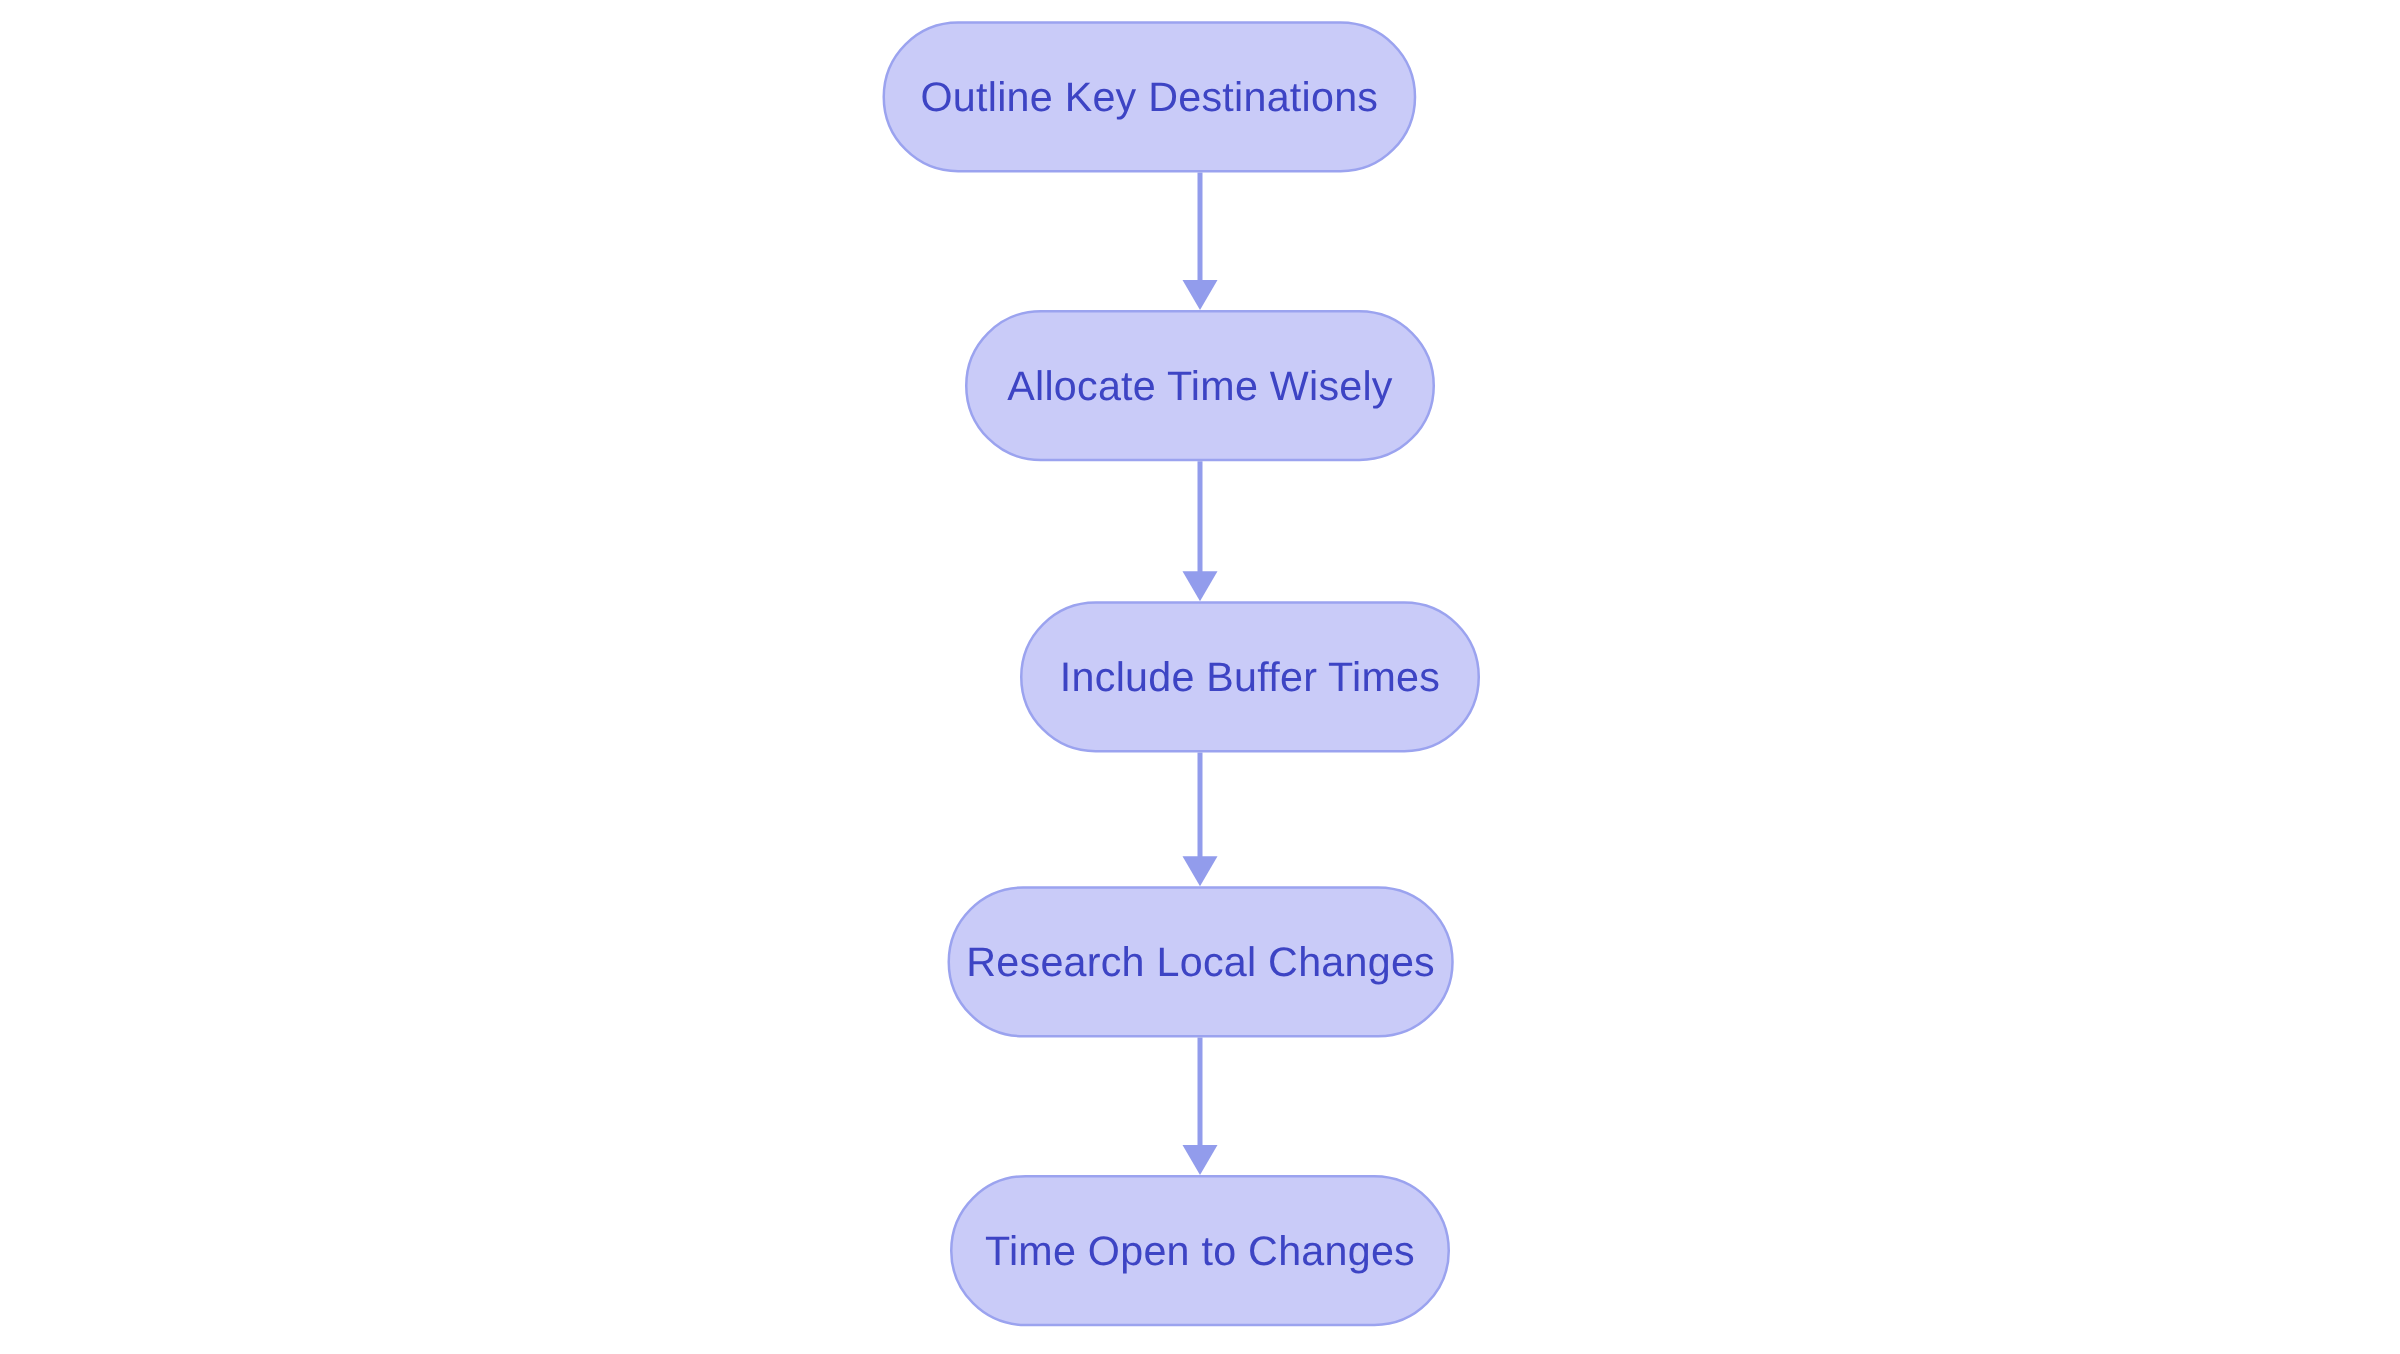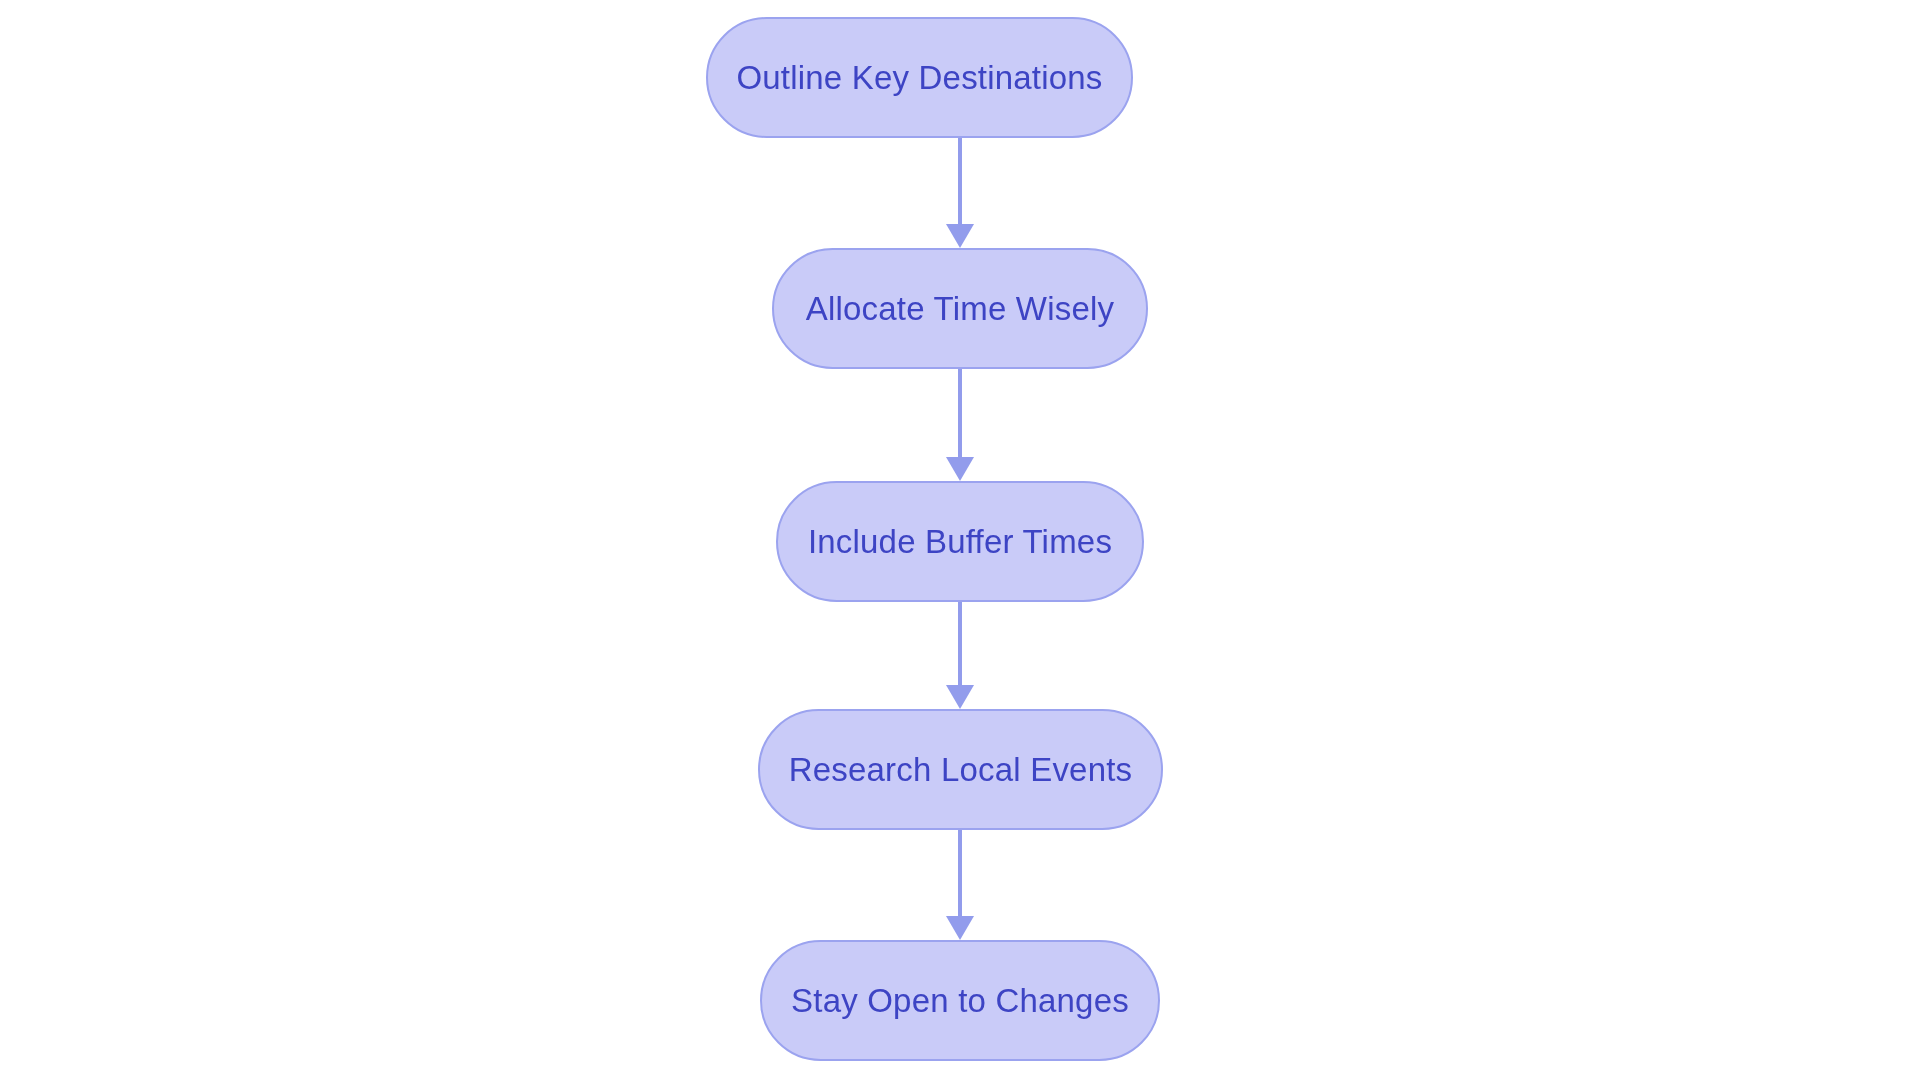--- a/index.html
+++ b/index.html
@@ -35,21 +35,21 @@
   }
   .node-label {
     color: var(--node-text);
     font-size: 33px;
     font-weight: 400;
     letter-spacing: 0.2px;
     white-space: nowrap;
   }
   .node-1 { left: 706px; top: 17px;  width: 427px; }
   .node-2 { left: 772px; top: 248px; width: 376px; }
-  .node-3 { left: 776px; top: 481px; width: 368px; }
+  .node-3 { left: 816px; top: 481px; width: 368px; }
   .node-4 { left: 758px; top: 709px; width: 405px; }
   .node-5 { left: 760px; top: 940px; width: 400px; }
 
   .arrow {
     position: absolute;
     left: 946px;
     width: 28px;
   }
   .arrow-1 { top: 138px; height: 110px; }
   .arrow-2 { top: 369px; height: 112px; }
@@ -100,25 +100,25 @@
   <div class="node node-3">
     <span class="node-label">Include Buffer Times</span>
   </div>
 
   <div class="arrow arrow-3">
     <div class="arrow-stem"></div>
     <div class="arrow-head"></div>
   </div>
 
   <div class="node node-4">
-    <span class="node-label">Research Local Events</span>
+    <span class="node-label">Research Local Changes</span>
   </div>
 
   <div class="arrow arrow-4">
     <div class="arrow-stem"></div>
     <div class="arrow-head"></div>
   </div>
 
   <div class="node node-5">
-    <span class="node-label">Stay Open to Changes</span>
+    <span class="node-label">Time Open to Changes</span>
   </div>
 
 </div>
 
 </body></html>

